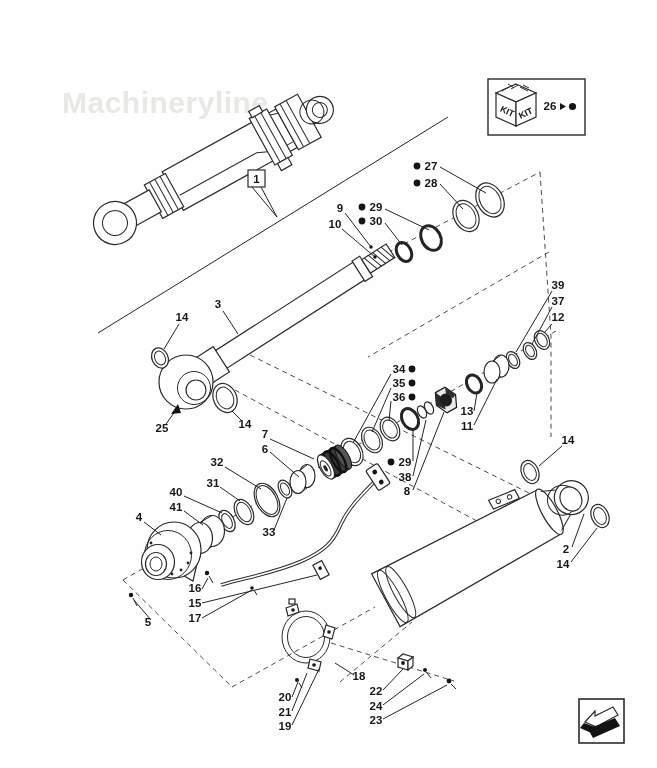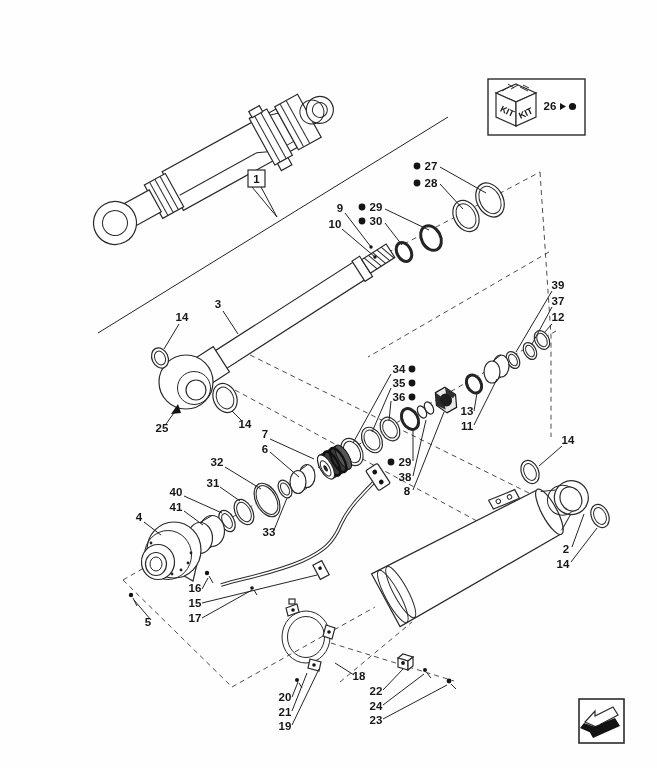--- a/index.html
+++ b/index.html
@@ -14,20 +14,21 @@
   .ln{stroke:#242424;stroke-width:1;fill:none;}
   .dash{stroke:#4d4d4d;stroke-width:1;fill:none;stroke-dasharray:5 4;}
   .lbl{font:700 11.5px "Liberation Sans",sans-serif;fill:#161616;text-anchor:middle;}
   .kitlbl{font:700 9px "Liberation Sans",sans-serif;fill:#161616;text-anchor:middle;}
   .dot{fill:#141414;}
 </style>
 </head>
 <body>
 
 <div class="page">
+  <div class="watermark">Machineryline</div>
 
   <svg width="657" height="768" viewBox="0 0 657 768">
 
     <g>
       <path class="dash" d="M372,261 L540,172"></path>
       <path class="dash" d="M540,172 L551,336 L551,437"></path>
       <path class="dash" d="M123,580 L556,331"></path>
       <path class="dash" d="M123,580 L232,687"></path>
       <path class="dash" d="M232,687 L375,607"></path>
       <path class="dash" d="M331,643 L454,681"></path>

